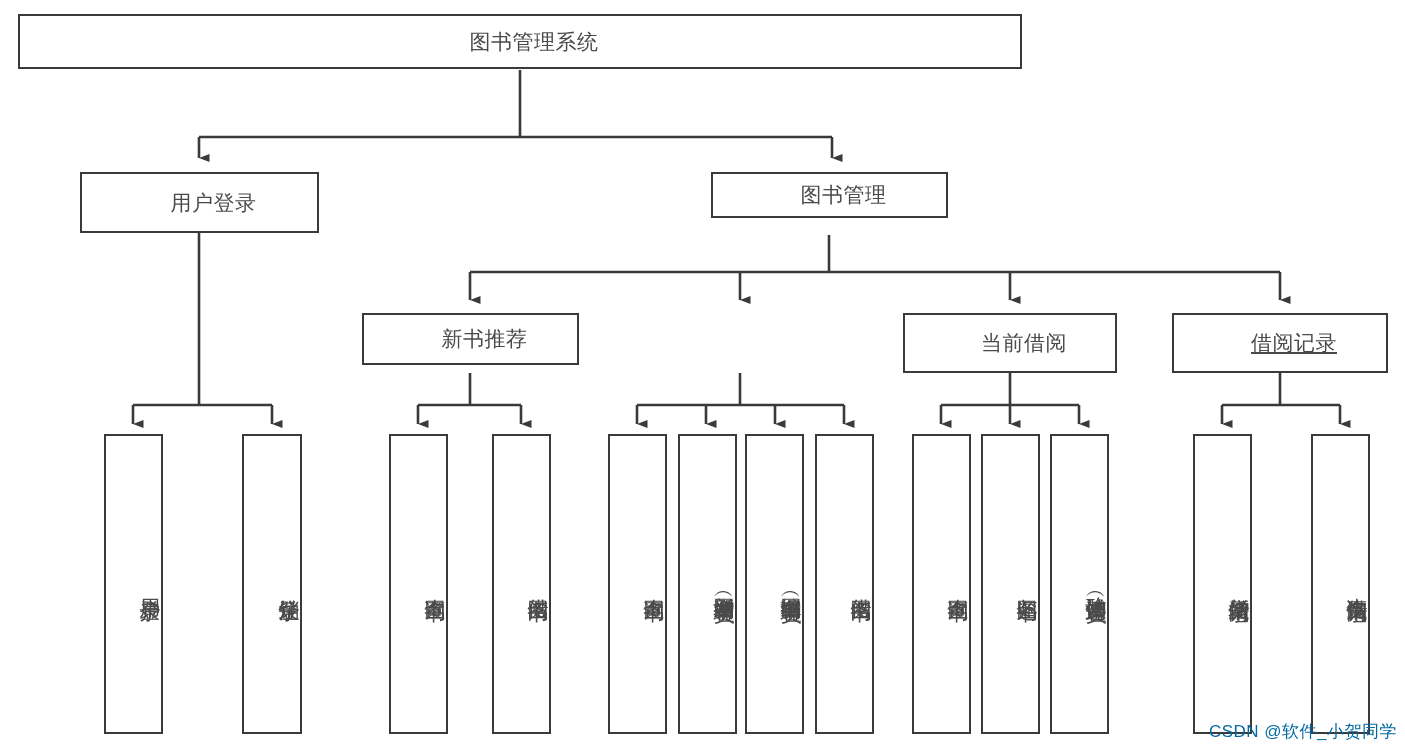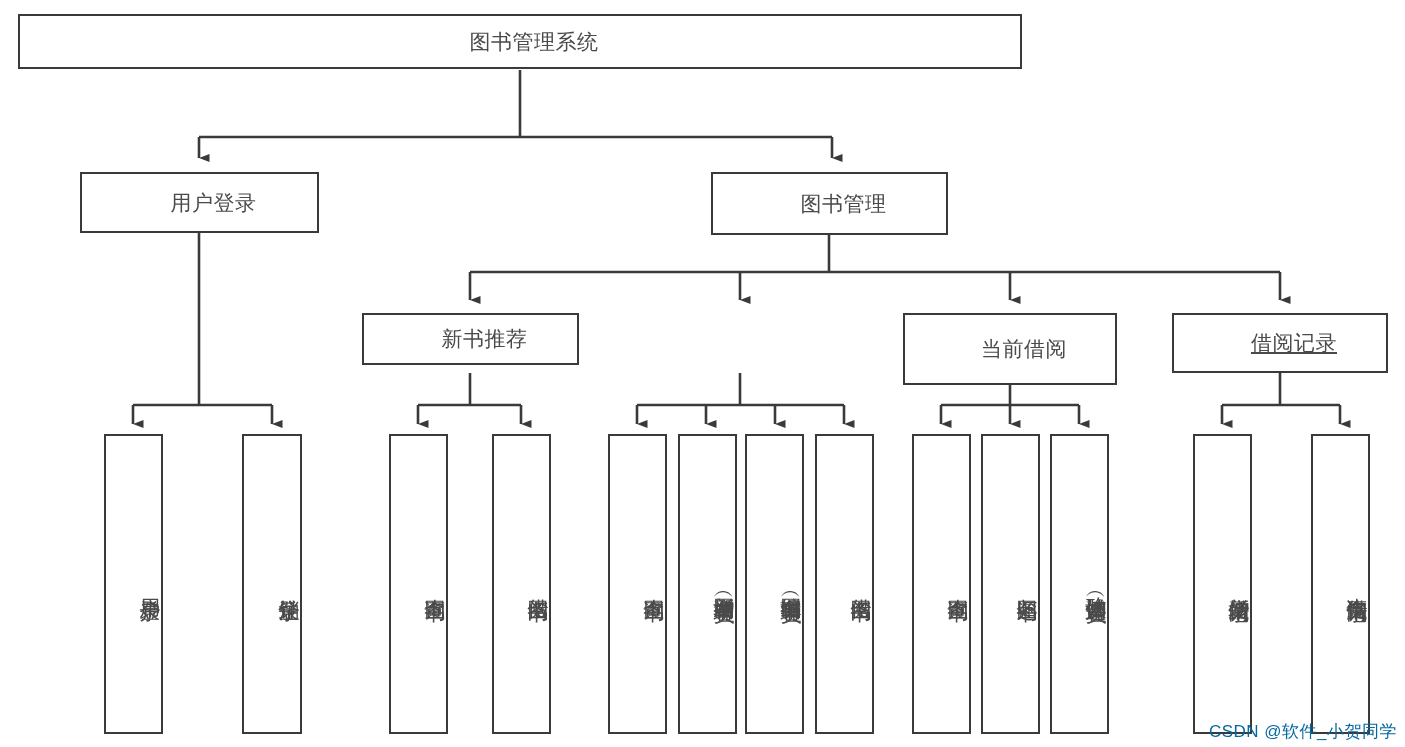--- a/index.html
+++ b/index.html
@@ -131,24 +131,24 @@
       <path d="M1280,373 L1280,405"></path>
       <path d="M1222,405 L1340,405"></path>
       <path d="M1222,405 L1222,424" marker-end="url(#arrowhead)"></path>
       <path d="M1340,405 L1340,424" marker-end="url(#arrowhead)"></path>
     </g>
   </svg>
 
   <div class="node node-h" style="left:18px; top:14px; width:1004px; height:55px;">图书管理系统</div>
 
   <div class="node node-h" style="left:80px; top:172px; width:239px; height:61px;">用户登录</div>
-  <div class="node node-h" style="left:711px; top:172px; width:237px; height:63px;">图书管理</div>
+  <div class="node node-h" style="left:711px; top:172px; width:237px; height:46px;">图书管理</div>
 
   <div class="node node-h" style="left:362px; top:313px; width:217px; height:52px;">新书推荐</div>
-  <div class="node node-h" style="left:903px; top:313px; width:214px; height:72px;">当前借阅</div>
+  <div class="node node-h" style="left:903px; top:313px; width:214px; height:60px;">当前借阅</div>
   <div class="node node-h" style="left:1172px; top:313px; width:216px; height:60px;text-decoration:underline;">借阅记录</div>
 
   <div class="node node-v" style="left:104px; top:434px; width:59px; height:300px;">
     <span class="vtext">用户登录</span>
   </div>
   <div class="node node-v" style="left:242px; top:434px; width:60px; height:300px;">
     <span class="vtext">注销登录</span>
   </div>
 
   <div class="node node-v" style="left:389px; top:434px; width:59px; height:300px;">

